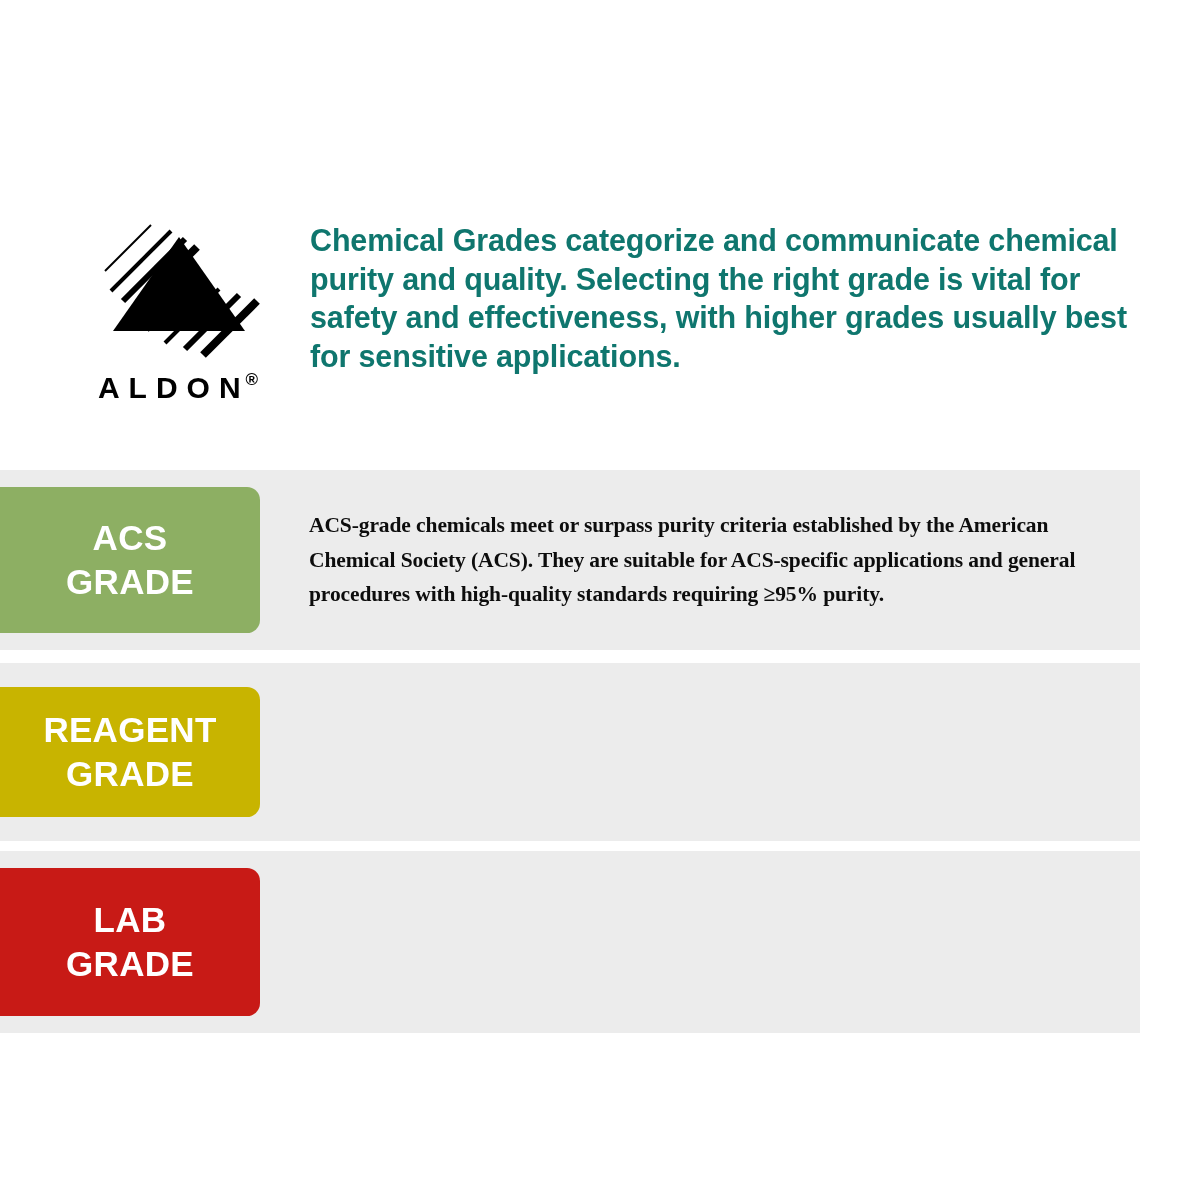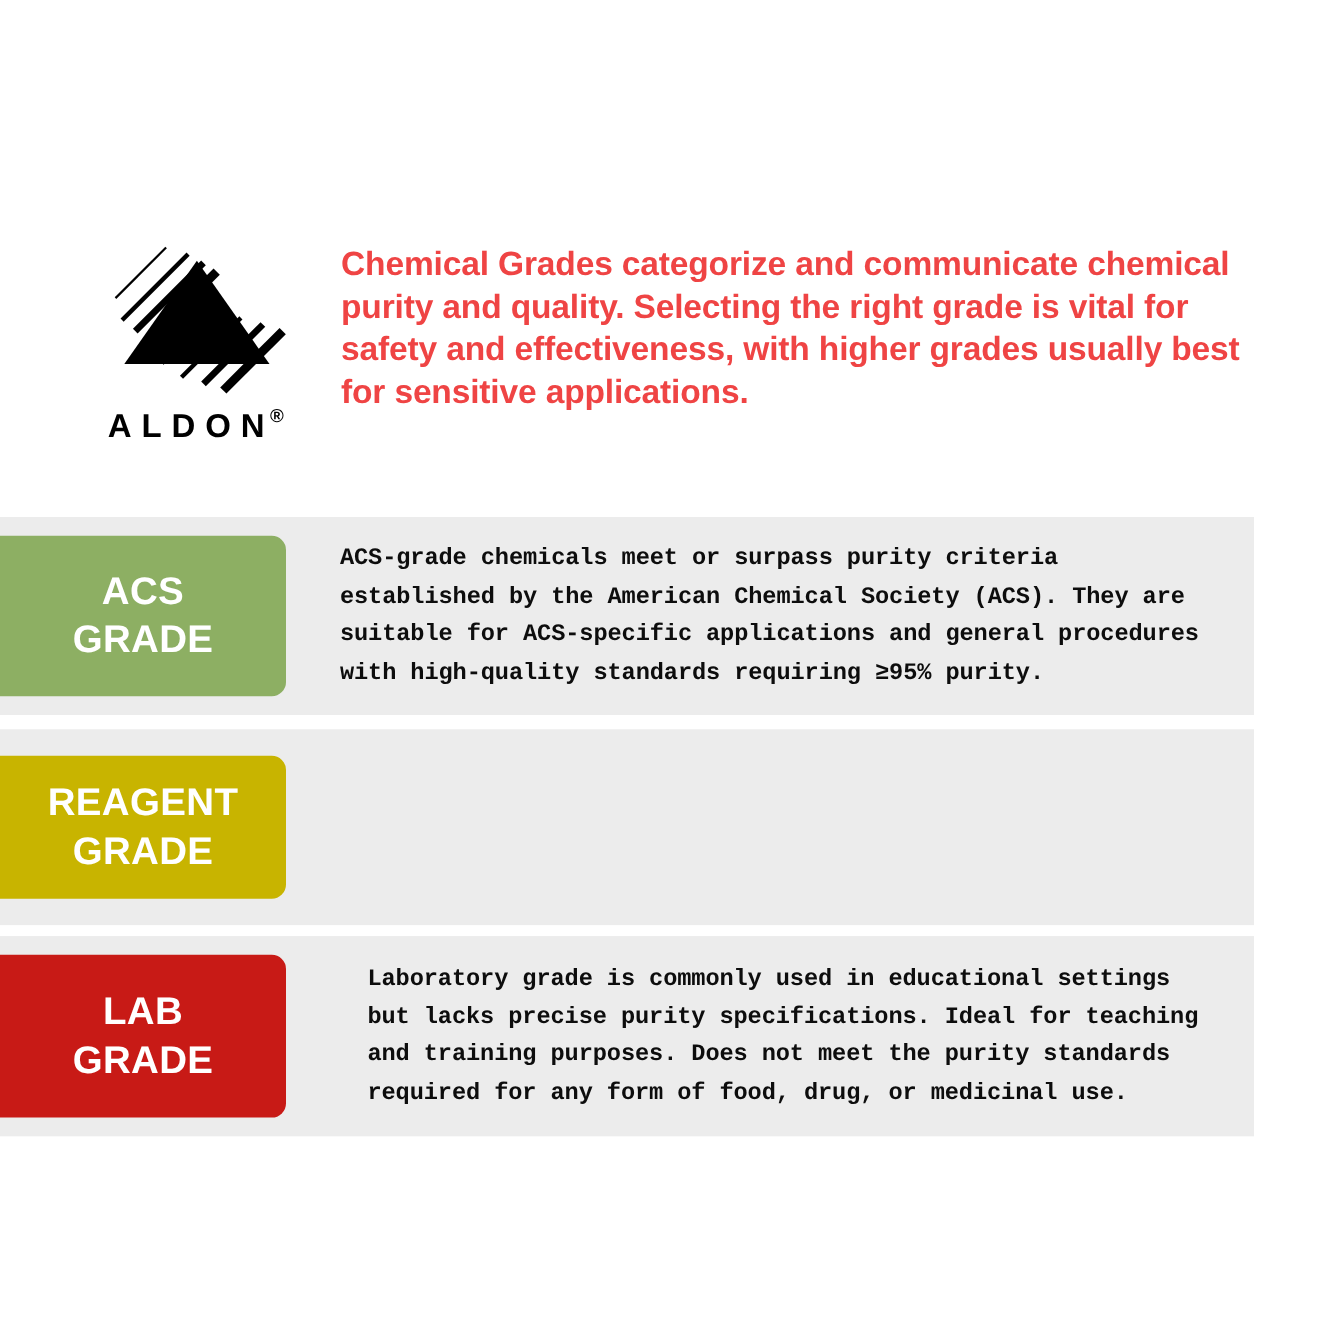--- a/index.html
+++ b/index.html
@@ -114,21 +114,21 @@
     box-sizing: border-box;
     padding-left: 22px;
   }
   .badge-line { display: block; }
 
   .grade-desc {
     flex: 1 1 auto;
     margin-left: 49px;
     margin-right: 48px;
     color: #0d0d0d;
-    font-family: Liberation Mono, monospace;
+    font-family: Liberation Serif, serif;
     font-weight: bold;
     font-size: 21.5px;
     line-height: 34.5px;
     letter-spacing: -0.1px;
   }
 
   
   .row-acs      { height: 180px; }
   .row-acs .badge      { height: 146px; }
   .row-reagent  { height: 178px; margin-top: 13px; }
@@ -153,21 +153,21 @@
         <line x1="72" y1="134" x2="126" y2="80" stroke-width="4"></line>
         <line x1="92" y1="140" x2="146" y2="86" stroke-width="6"></line>
         <line x1="110" y1="146" x2="164" y2="92" stroke-width="8"></line>
       </g>
 
       <polygon points="86,28 152,122 20,122" fill="#000000"></polygon>
     </svg>
     <div class="logo-wordmark"><span>ALDON</span><span class="reg">®</span></div>
   </div>
 
-  <div class="headline" style="color: #ef4444;">Chemical Grades categorize and communicate chemical purity and quality. Selecting the right grade is vital for safety and effectiveness, with higher grades usually best for sensitive applications.</div>
+  <div class="headline" style="color: #0f766e;">Chemical Grades categorize and communicate chemical purity and quality. Selecting the right grade is vital for safety and effectiveness, with higher grades usually best for sensitive applications.</div>
 </div>
 
 <div class="rows">
 
   <div class="grade-row row-acs" style="background: rgb(236, 236, 236);">
     <div class="badge" style="background: rgb(141, 175, 99);">
       <span class="badge-line">ACS</span>
       <span class="badge-line">GRADE</span>
     </div>
     <div class="grade-desc">ACS-grade chemicals meet or surpass purity criteria established by the American Chemical Society (ACS). They are suitable for ACS-specific applications and general procedures with high-quality standards requiring ≥95% purity.</div>
@@ -178,16 +178,15 @@
       <span class="badge-line">REAGENT</span>
       <span class="badge-line">GRADE</span>
     </div>
   </div>
 
   <div class="grade-row row-lab" style="background: rgb(236, 236, 236); gap: 25px;">
     <div class="badge" style="background: rgb(200, 26, 22);">
       <span class="badge-line">LAB</span>
       <span class="badge-line">GRADE</span>
     </div>
-    <div class="grade-desc">Laboratory grade is commonly used in educational settings but lacks precise purity specifications. Ideal for teaching and training purposes. Does not meet the purity standards required for any form of food, drug, or medicinal use.</div>
   </div>
 
 </div>
 
 </body></html>

